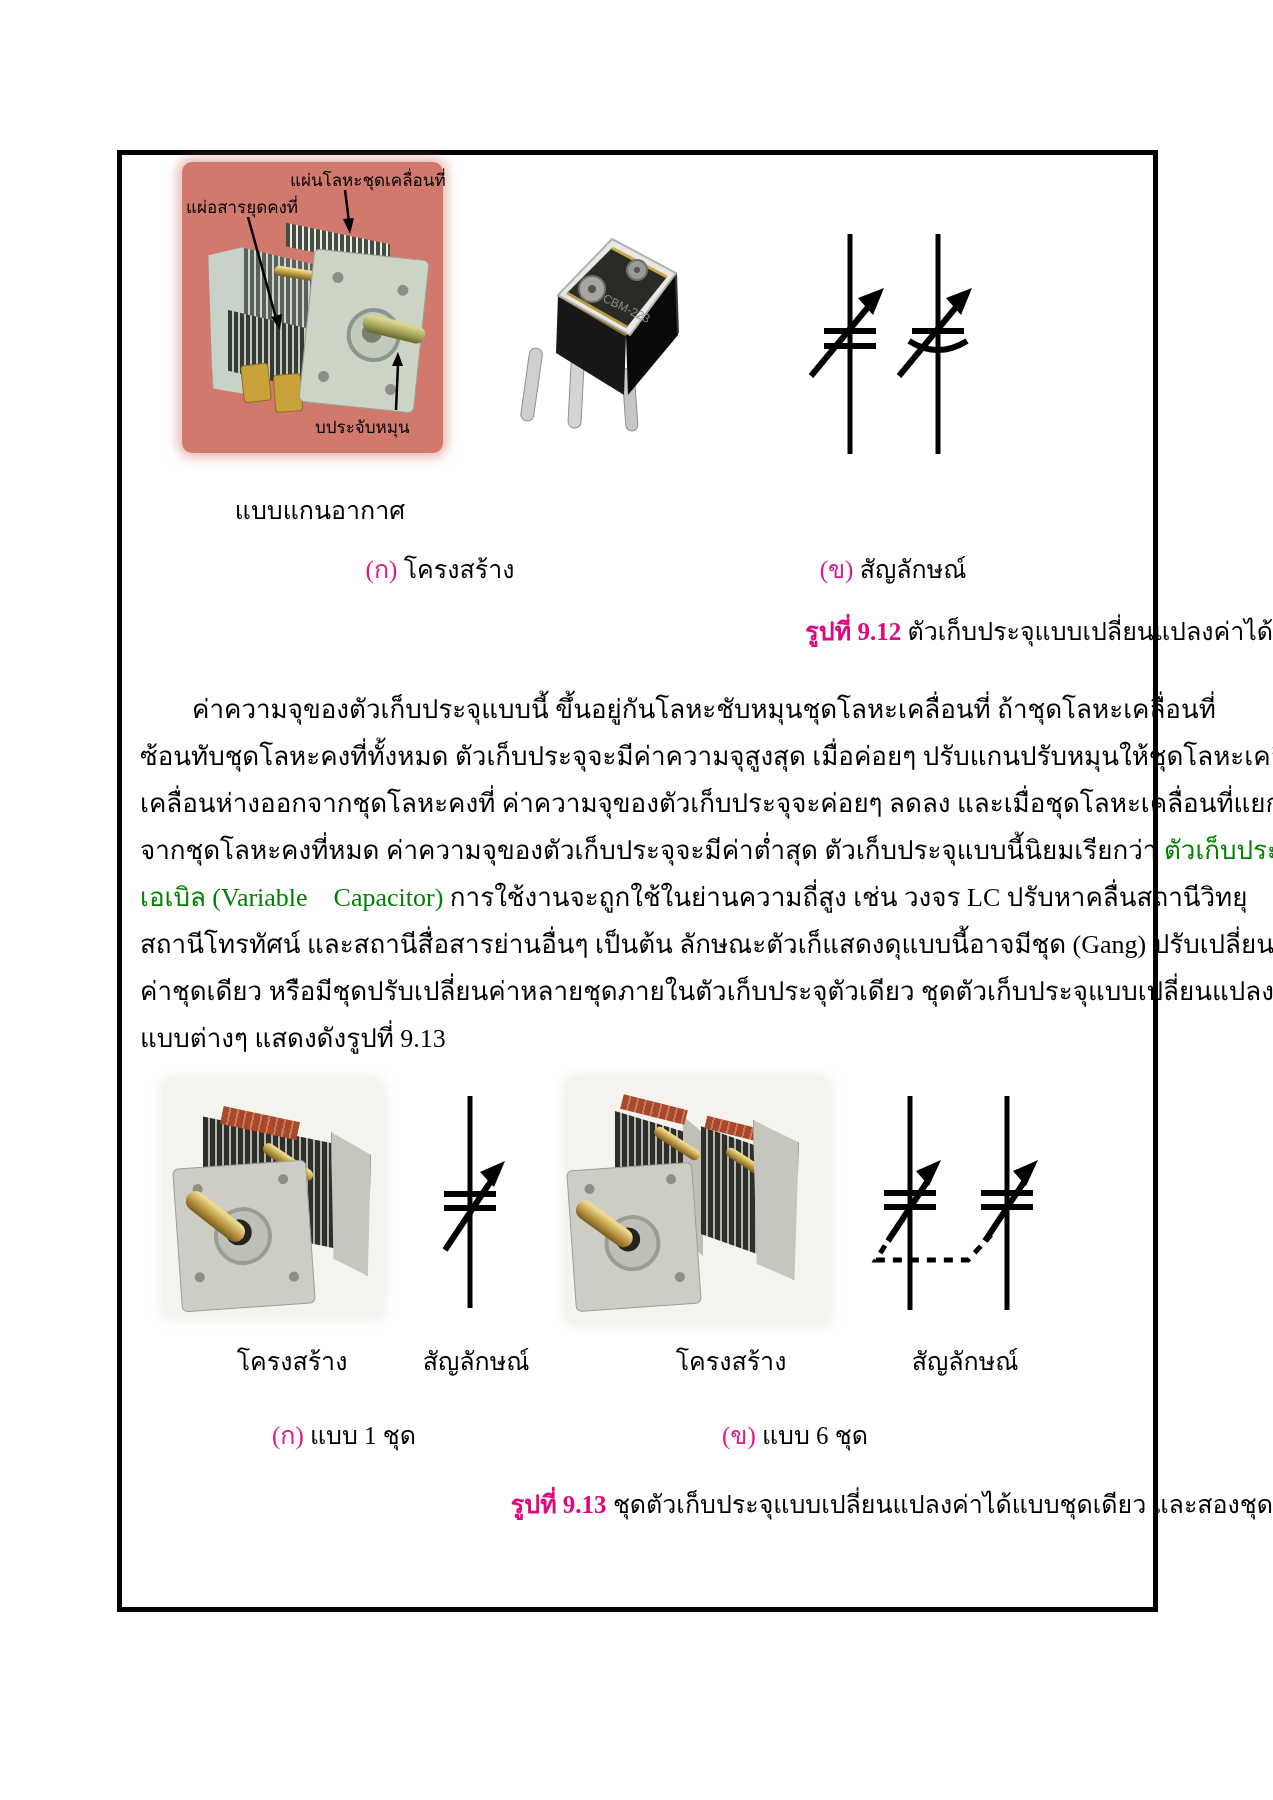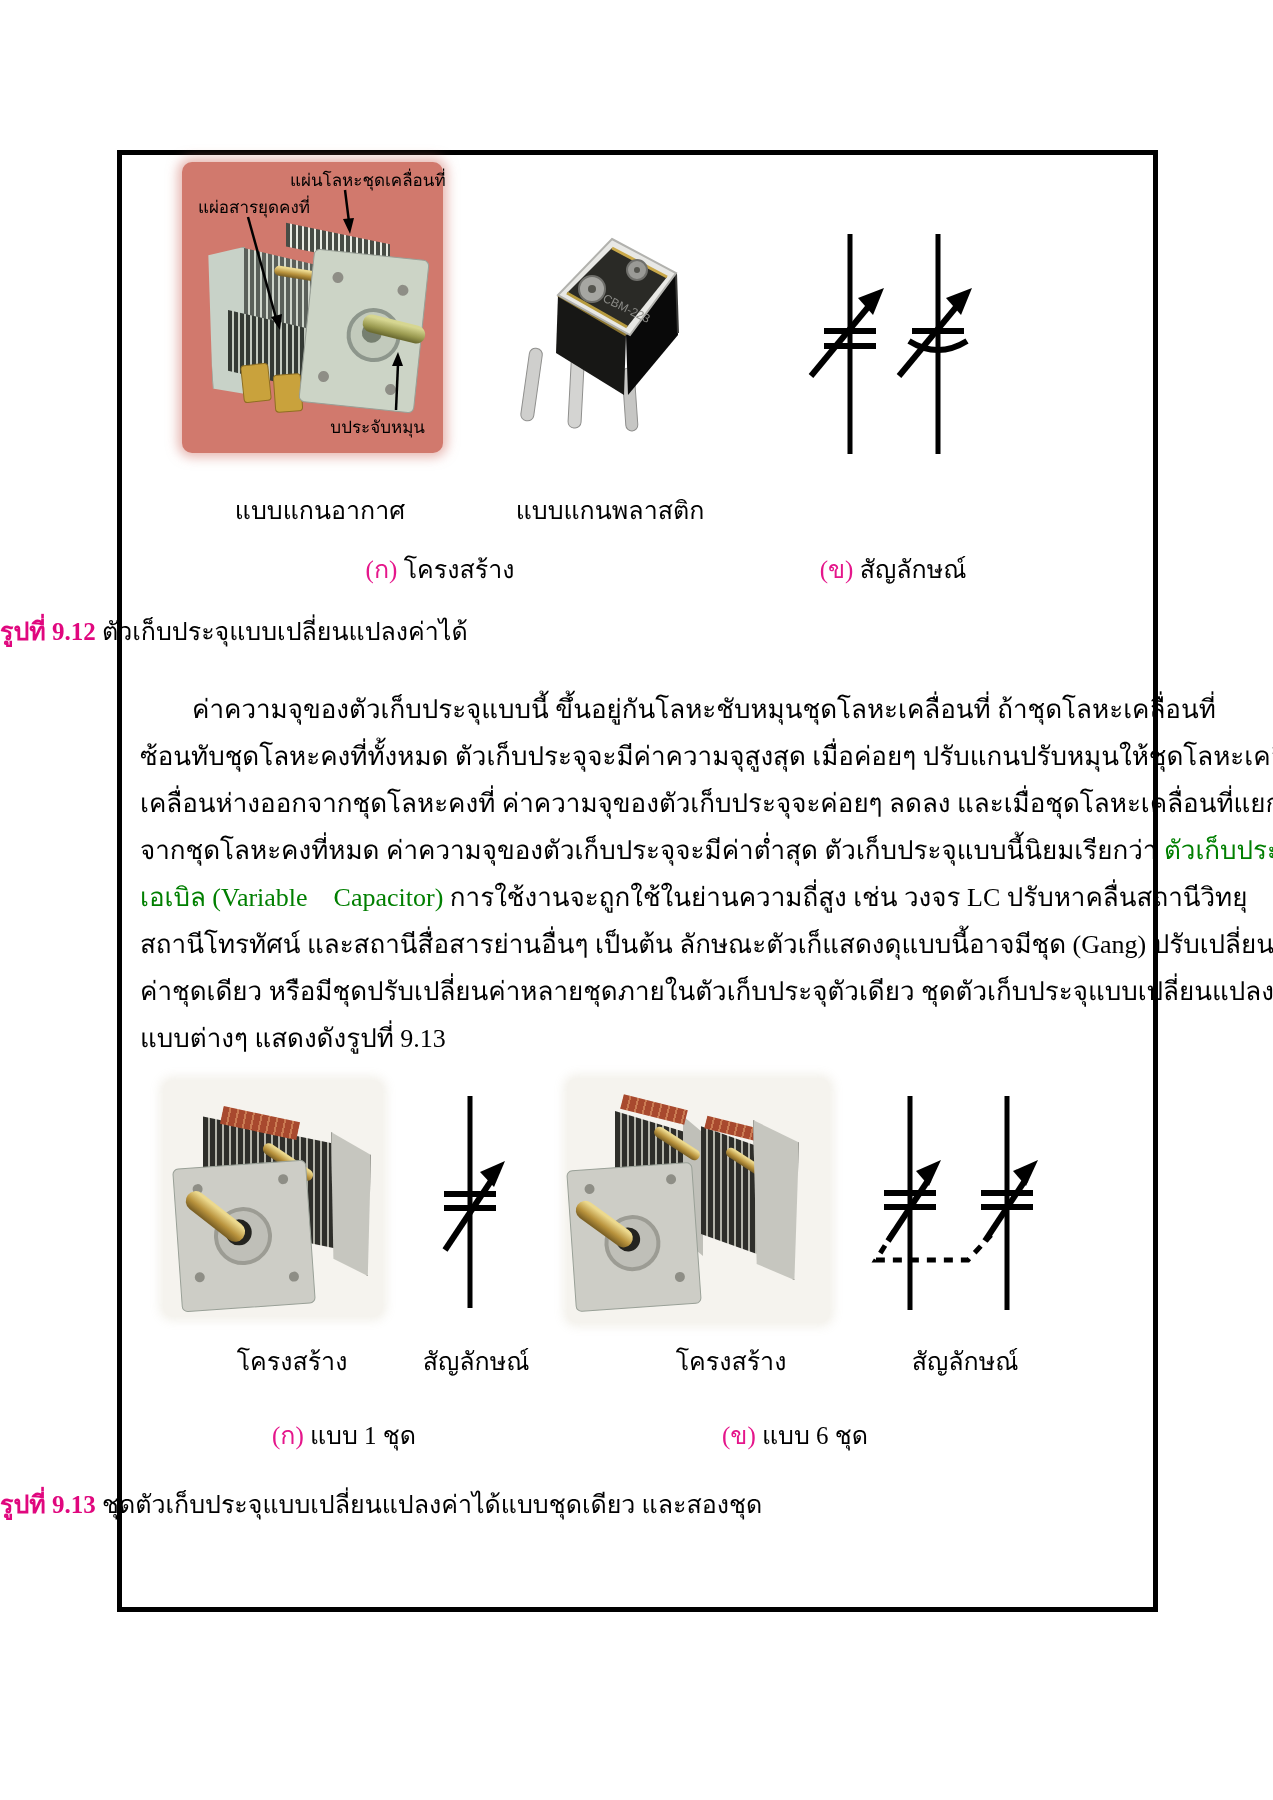--- a/index.html
+++ b/index.html
@@ -2,28 +2,28 @@
 <html><head>
 <meta charset="utf-8">
 <style>
   html,body{margin:0;padding:0;background:#ffffff;}
   .page{position:relative;width:1273px;height:1800px;background:#ffffff;overflow:hidden;
         font-family:"Liberation Serif","DejaVu Serif",serif;color:#000;}
   .abs{position:absolute;}
   .frame{position:absolute;left:117px;top:150px;width:1041px;height:1462px;
          border:5px solid #000;box-sizing:border-box;}
   .cap{position:absolute;font-size:25px;text-align:center;white-space:nowrap;}
-  .figcap{position:absolute;left:0;width:100%;text-align:left;font-size:25px;white-space:nowrap;}
+  .figcap{position:absolute;left:0;width:100%;text-align:right;font-size:25px;white-space:nowrap;}
   .pink{color:#e5168b;}
   .prefix{color:#e0077e;font-weight:bold;}
   .green{color:#007f00;}
   .para{position:absolute;left:140px;top:686px;width:1014px;font-size:26px;}
   .para-line{height:47px;line-height:47px;white-space:nowrap;}
   .para-line.indent{text-indent:52px;}
-  .photo-label{position:absolute;font-size:17px;text-align:right;white-space:nowrap;color:#000;}
+  .photo-label{position:absolute;font-size:17px;text-align:left;white-space:nowrap;color:#000;}
   
   .fins-a{background:repeating-linear-gradient(90deg,#474c45 0 4px,#e7ebe2 4px 6px);}
   .fins-b{background:repeating-linear-gradient(90deg,#5a605a 0 4px,#cfd6cc 4px 6px);}
   .fins-c{background:repeating-linear-gradient(90deg,#343a34 0 4px,#c3cabf 4px 6px);}
   .fins-d{background:repeating-linear-gradient(90deg,#2e2e2a 0 5px,#b4b4aa 5px 7px);}
   .redstrip{background:repeating-linear-gradient(90deg,#a8492e 0 6px,#c97a52 6px 8px);}
   .brass{background:linear-gradient(to bottom,#ecd98e 12%,#b8923c 60%,#7d6226 96%);}
   .plate{background:#cdcdc6;border:1px solid #99a097;border-radius:6px;}
   .hole{background:#8e8e86;border-radius:50%;}
   svg{display:block;}
@@ -107,21 +107,20 @@
     <g>
       <line x1="143" y1="6" x2="143" y2="226" stroke="#000" stroke-width="5"></line>
       <line x1="117" y1="103" x2="169" y2="103" stroke="#000" stroke-width="6"></line>
       <path d="M 114 113 Q 143 131 172 113" fill="none" stroke="#000" stroke-width="6"></path>
       <line x1="104" y1="148" x2="162" y2="78" stroke="#000" stroke-width="6"></line>
       <polygon points="177,60 151,70 166,87" fill="#000"></polygon>
     </g>
   </svg>
 
   <div class="cap" style="left:180px;top:490px;width:280px;">แบบแกนอากาศ</div>
-  <div class="cap" style="left:470px;top:490px;width:280px;">แบบแกนพลาสติก</div>
 
   <div class="cap" style="left:300px;top:549px;width:280px;">
     <span class="pink">(ก)</span><span> โครงสร้าง</span>
   </div>
   <div class="cap" style="left:753px;top:549px;width:280px;">
     <span class="pink">(ข)</span><span> สัญลักษณ์</span>
   </div>
 
   <div class="figcap" style="top:611px;">
     <span class="prefix">รูปที่ 9.12</span><span> ตัวเก็บประจุแบบเปลี่ยนแปลงค่าได้</span>

